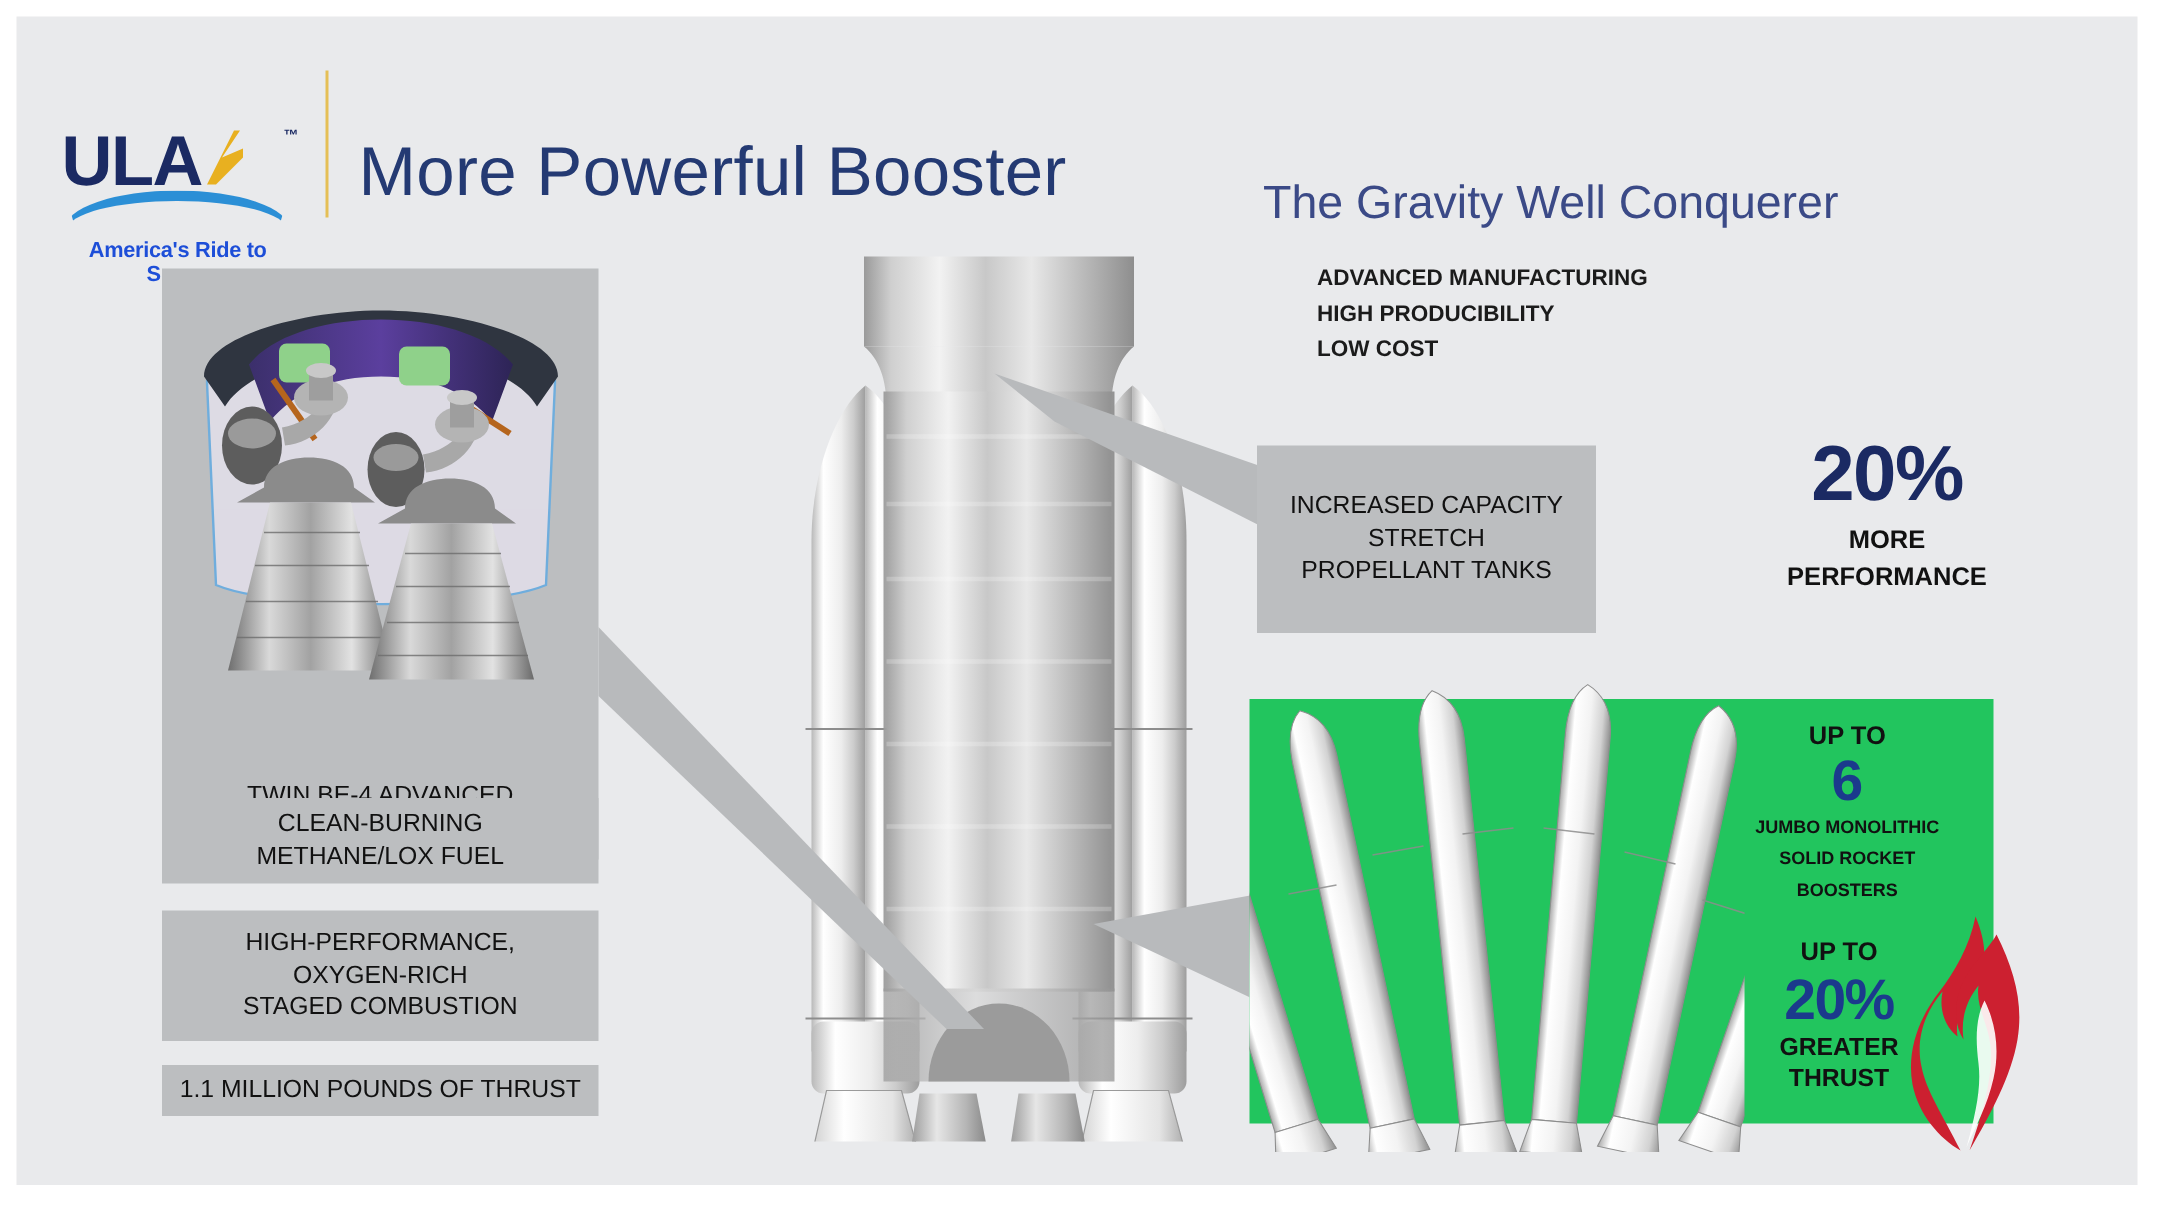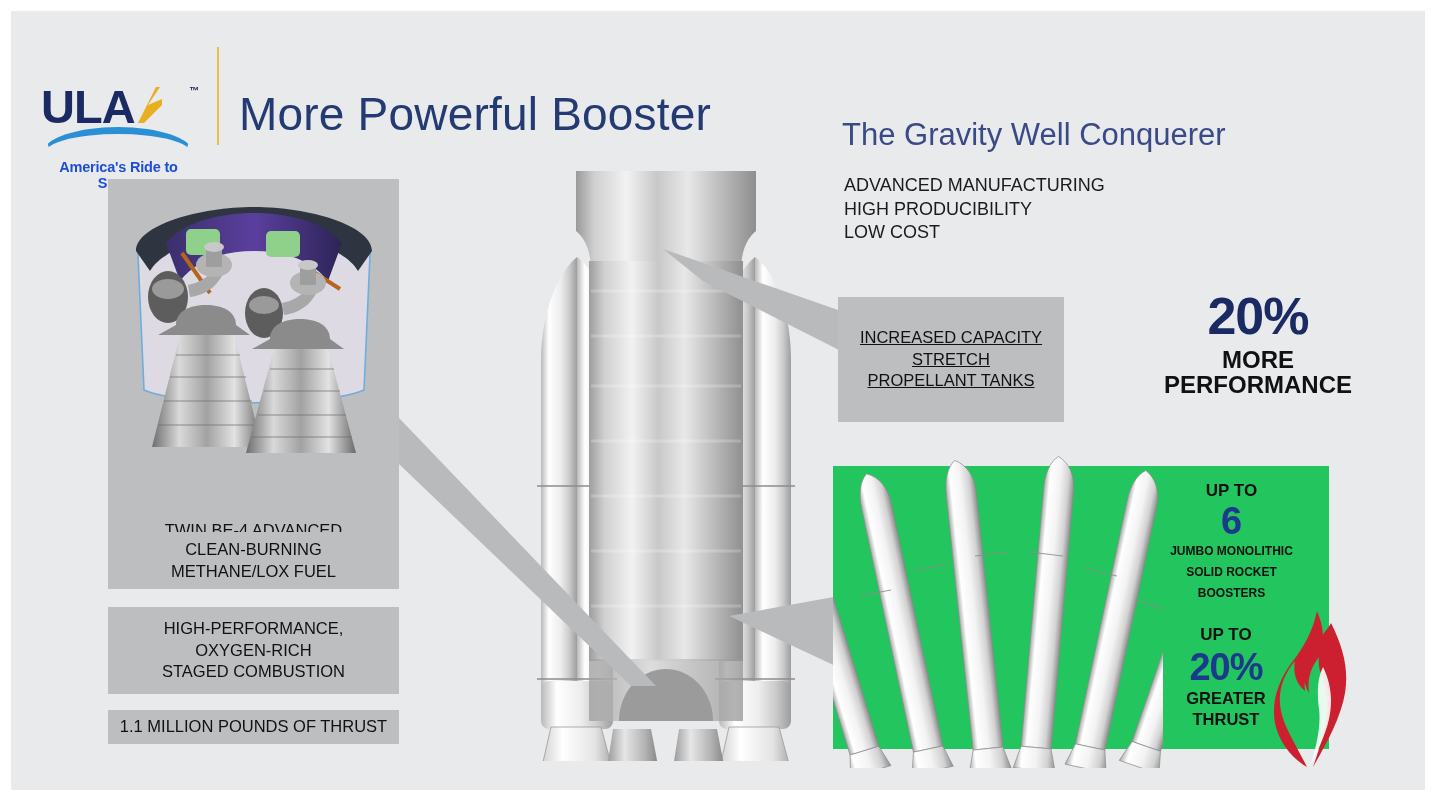--- a/index.html
+++ b/index.html
@@ -40,47 +40,47 @@
   #logo-divider{position:absolute;left:206px;top:36px;width:2px;height:98px;background:#e5bf56;}
   #main-title{
     position:absolute;left:228px;top:76px;
     font-size:46px;color:#243a73;letter-spacing:0.2px;white-space:nowrap;
   }
   #sub-title{
     position:absolute;left:831px;top:106px;
     font-size:31px;color:#3b4a87;white-space:nowrap;
   }
   #sub-bullets{
-    position:absolute;left:833px;top:163px;
-    font-size:18px;color:#1b1b1b;line-height:23.5px;
+    position:absolute;left:867px;top:163px;
+    font-size:15px;color:#1b1b1b;line-height:23.5px;font-weight:bold;
   }
 
   
   .gbox{
     position:absolute;background:#bcbec0;
     display:flex;align-items:center;justify-content:center;text-align:center;
     color:#111;font-size:16.5px;line-height:21.5px;box-sizing:border-box;
   }
 
   
   #engine-panel{position:absolute;left:97px;top:168px;width:291px;height:394px;background:#bcbec0;}
   #engine-art{position:absolute;left:6px;top:6px;width:279px;height:272px;overflow:hidden;}
   #engine-cap{position:absolute;left:0;bottom:10px;width:100%;text-align:center;font-size:16.5px;line-height:21.5px;color:#111;}
 
   #box-fuel{left:97px;top:521px;width:291px;height:57px;}
   #box-cycle{left:97px;top:596px;width:291px;height:87px;}
   #box-thrust{left:97px;top:699px;width:291px;height:34px;}
 
   
-  #box-tanks{left:827px;top:286px;width:226px;height:125px;text-decoration:underline;}
+  #box-tanks{left:827px;top:286px;width:226px;height:125px;}
 
   
   #stat-perf{position:absolute;left:1131px;top:278px;width:232px;text-align:center;}
   #stat-perf .big{font-size:52px;font-weight:bold;color:#1b2a63;line-height:54px;letter-spacing:-1px;}
-  #stat-perf .sub{font-size:24px;font-weight:bold;color:#111;line-height:25px;margin-top:4px;}
+  #stat-perf .sub{font-size:17px;font-weight:bold;color:#111;line-height:25px;margin-top:4px;}
 
   
   #srb-panel{position:absolute;left:822px;top:455px;width:496px;height:283px;background:#22c55e;}
   #srb-text{position:absolute;right:10px;top:14px;width:175px;text-align:center;color:#111;}
   #srb-text .up{font-size:17px;font-weight:bold;line-height:21px;}
   #srb-text .num{font-size:38px;font-weight:bold;color:#1b3a8c;line-height:40px;}
   #srb-text .desc{font-size:12px;font-weight:bold;line-height:21px;}
   #srb-text2{position:absolute;right:28px;top:158px;width:150px;text-align:center;color:#111;}
   #srb-text2 .up{font-size:17px;font-weight:bold;line-height:22px;}
   #srb-text2 .num{font-size:38px;font-weight:bold;color:#1b3a8c;line-height:42px;letter-spacing:-1px;}

